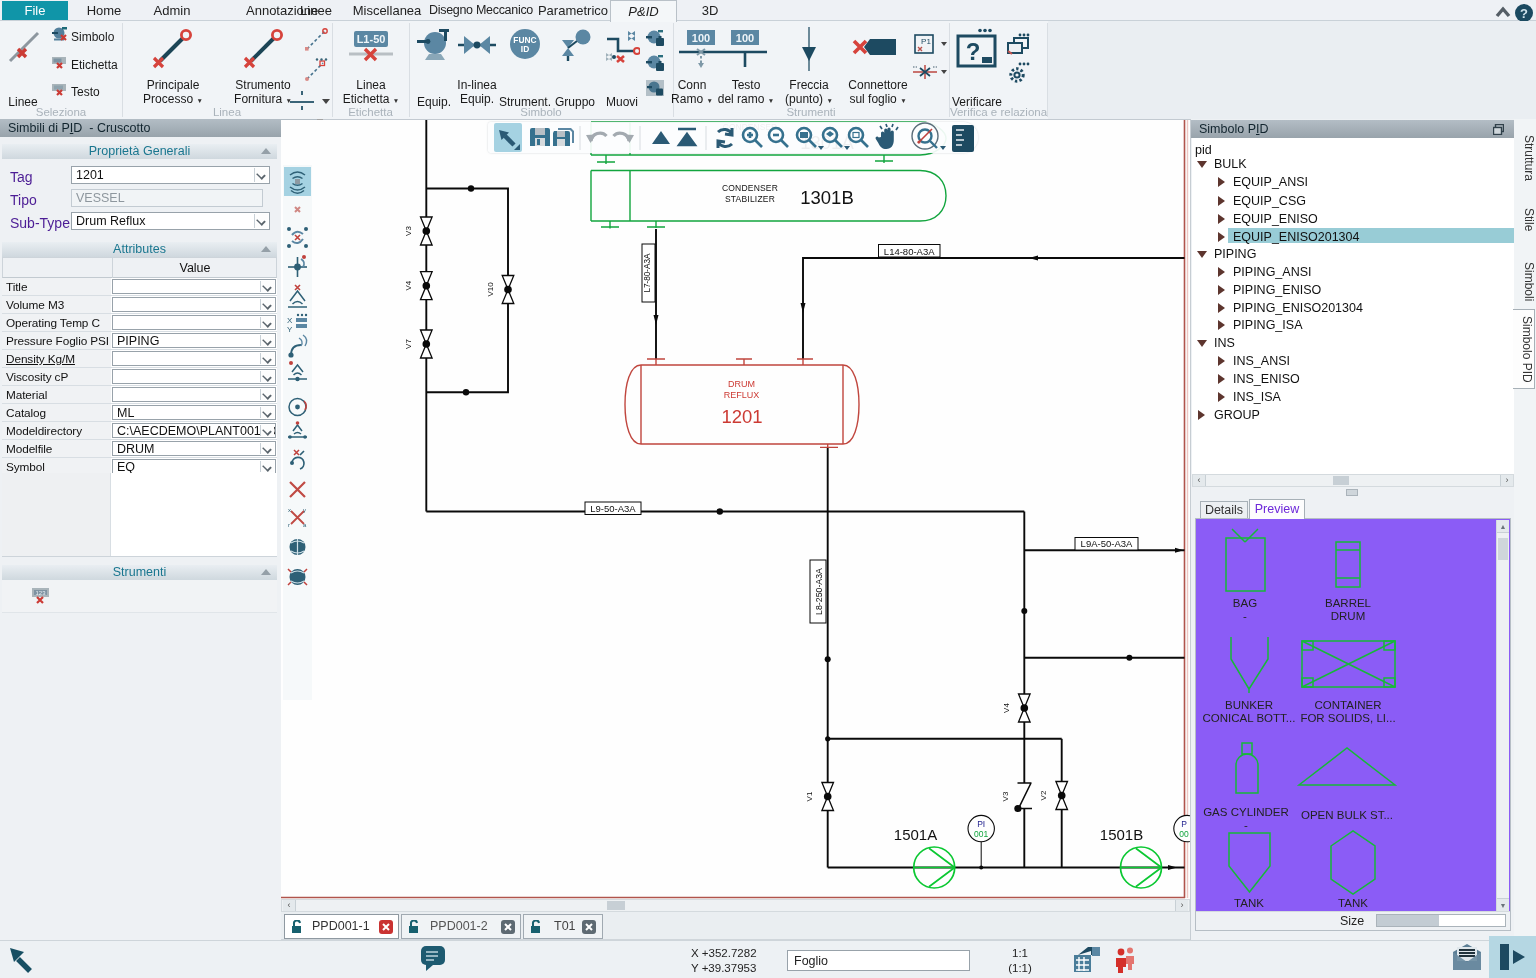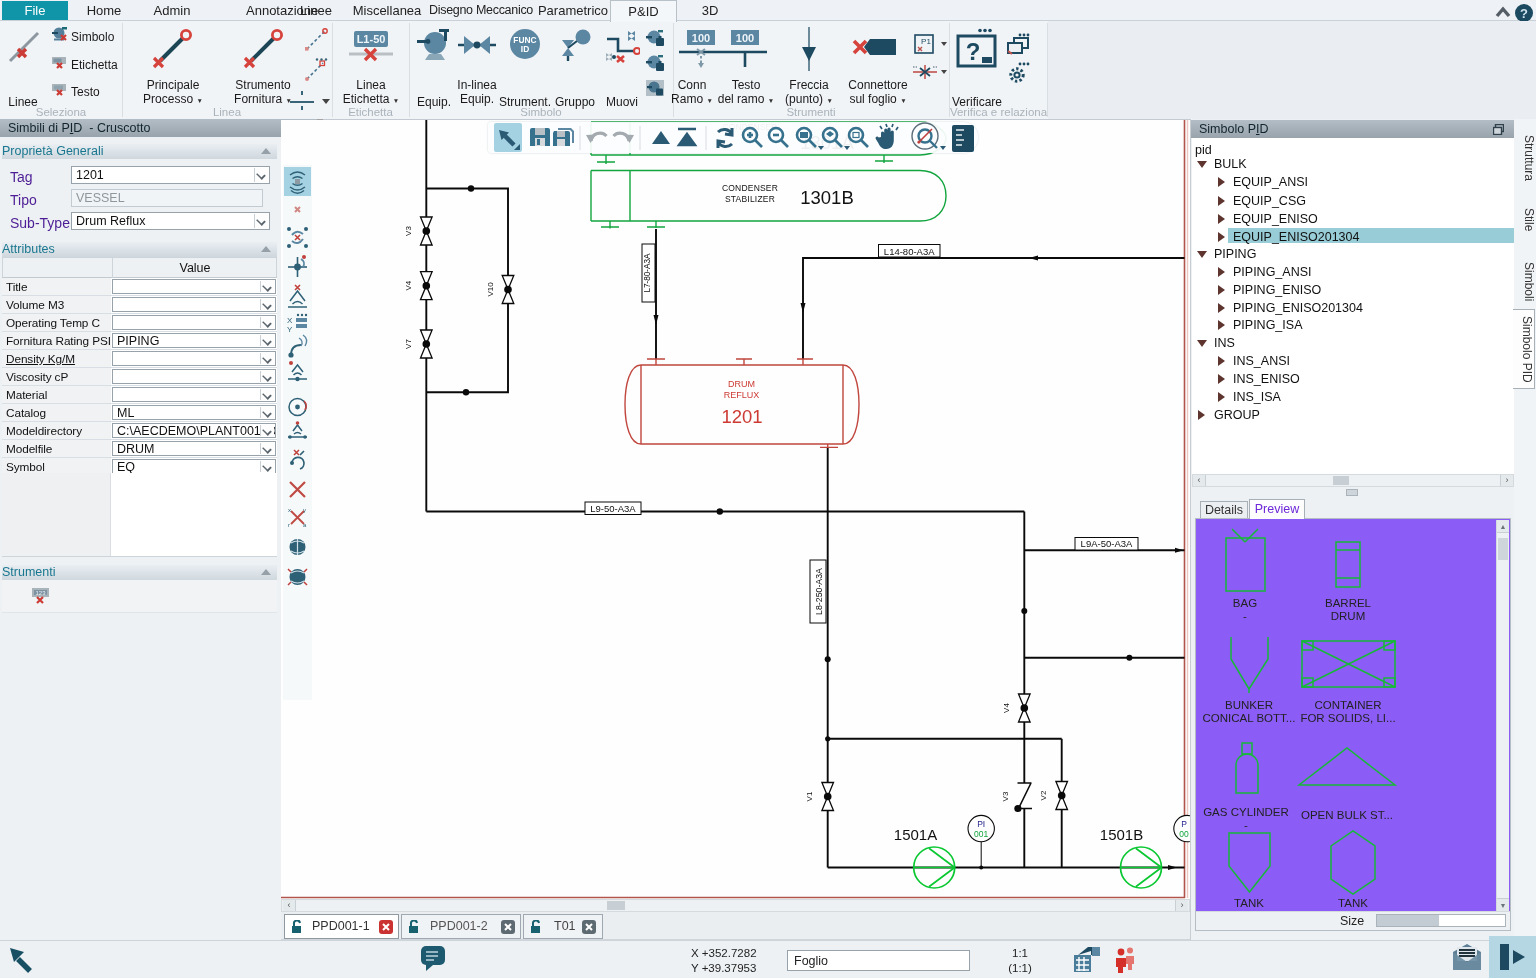--- a/index.html
+++ b/index.html
@@ -16,21 +16,21 @@
 #ribbon{position:absolute;left:0;top:21px;width:1536px;height:99px;background:#f1f4f7;border-bottom:1px solid #c3cad1;}
 #ribbonright{position:absolute;left:1048px;top:0;width:488px;height:98px;background:#eaeef2;}
 .gsep{position:absolute;top:2px;height:94px;width:1px;background:#d9dee3;}
 .glabel{position:absolute;top:85px;height:13px;font-size:11.5px;color:#aab3bb;text-align:center;white-space:nowrap;overflow:hidden;}
 .rbig{position:absolute;font-size:12px;color:#1a1a1a;text-align:center;}
 .rsmall{position:absolute;font-size:12px;color:#1a1a1a;}
 .dd{color:#333;font-size:6.5px;}
 
 #leftpanel{position:absolute;left:0;top:119px;width:323px;height:821px;background:#eef1f4;border-right:6px solid #a3a3a3;}
 .caphdr{position:absolute;left:0;width:100%;height:18px;background:linear-gradient(#b3bdc5,#98a3ab);color:#11242e;font-size:12.5px;line-height:18px;padding-left:8px;}
-.sechdr{position:absolute;left:2px;width:275px;height:15px;background:linear-gradient(#e9eef2,#cfd8de);color:#19768f;font-size:12.5px;line-height:15px;text-align:left;}
+.sechdr{position:absolute;left:2px;width:275px;height:15px;background:linear-gradient(#e9eef2,#cfd8de);color:#19768f;font-size:12.5px;line-height:15px;text-align:center;}
 .sechdr .tri{position:absolute;right:6px;top:4px;width:0;height:0;border-left:5px solid transparent;border-right:5px solid transparent;border-bottom:6px solid #95a0a8;}
 .flabel{position:absolute;left:10px;font-size:14px;color:#4c1d95;}
 .combo{position:absolute;background:#fff;border:1px solid #98a2aa;font-size:12.5px;color:#111;line-height:16px;padding-left:4px;}
 .combo .btn{position:absolute;right:1px;top:1px;bottom:1px;width:14px;background:#fdfdfd;border-left:1px solid #c8d0d6;color:#444;}
 .chev{position:absolute;left:2px;top:3px;width:7px;height:7px;}
 .chev:before{content:"";position:absolute;left:0px;top:0px;width:6px;height:6px;border-right:2px solid #5a646c;border-bottom:2px solid #5a646c;transform:rotate(45deg) scale(1,.7);}
 
 .att-lbl{position:absolute;left:2px;width:109px;background:#f0f2f4;border-bottom:1px solid #d8dee3;font-size:11.8px;color:#111;padding-left:4px;white-space:nowrap;overflow:hidden;letter-spacing:-0.1px;}
 .att-val{position:absolute;left:111px;width:166px;border-bottom:1px solid #d8dee3;background:#fff;}
 
@@ -54,21 +54,21 @@
 
 <div id="menubar"></div>
 <div id="filetab" class="mtab">File</div>
 <div class="mtab" style="left:80px;width:48px;">Home</div>
 <div class="mtab" style="left:148px;width:48px;">Admin</div>
 <div class="mtab" style="left:205px;width:68px;margin-left:41px;">Annotazione</div>
 <div class="mtab" style="left:292px;width:48px;">Linee</div>
 <div class="mtab" style="left:348px;width:78px;">Miscellanea</div>
 <div class="mtab" style="left:426px;width:110px;letter-spacing:-0.3px;font-size:12.5px;">Disegno Meccanico</div>
 <div class="mtab" style="left:537px;width:72px;">Parametrico</div>
-<div id="pidtab" class="mtab" style="left:610px;width:67px;">P&amp;ID</div>
+<div id="pidtab" class="mtab" style="left:610px;width:67px;font-style:italic;">P&amp;ID</div>
 <div class="mtab" style="left:690px;width:40px;">3D</div>
 <svg class="abs" style="left:1494px;top:4px;" width="40" height="18" viewBox="0 0 40 18">
  <path d="M3 12 L9 5 L15 12" stroke="#555e66" stroke-width="3.4" fill="none"></path>
  <circle cx="30" cy="9" r="9" fill="#1b4a61"></circle>
  <text x="30" y="13.5" font-size="13" font-weight="bold" fill="#cfe3ec" text-anchor="middle">?</text>
 </svg>
 
 <div id="ribbon">
 <div id="ribbonright"></div>
 <div class="gsep" style="left:122px"></div>
@@ -322,21 +322,21 @@
           </div>
         </div>
   <div class="att-lbl" style="top:195px;height:18px;line-height:18px;">Operating Temp C</div>
         <div class="att-val" style="top:195px;height:18px;">
           <div class="combo" style="left:1px;top:1px;width:164px;height:15px;">
             <span class="btn">
               <span class="chev" style="top:2px"></span>
             </span>
           </div>
         </div>
-  <div class="att-lbl" style="top:213px;height:18px;line-height:18px;">Fornitura Rating PSI</div>
+  <div class="att-lbl" style="top:213px;height:18px;line-height:18px;">Pressure Foglio PSI</div>
         <div class="att-val" style="top:213px;height:18px;">
           <div class="combo" style="left:1px;top:1px;width:164px;height:15px;line-height:14px;">PIPING<span class="btn">
               <span class="chev" style="top:2px"></span>
             </span></div>
         </div>
   <div class="att-lbl" style="top:231px;height:18px;line-height:18px;text-decoration:underline;">Density Kg/M</div>
         <div class="att-val" style="top:231px;height:18px;">
           <div class="combo" style="left:1px;top:1px;width:164px;height:15px;">
             <span class="btn">
               <span class="chev" style="top:2px"></span>

